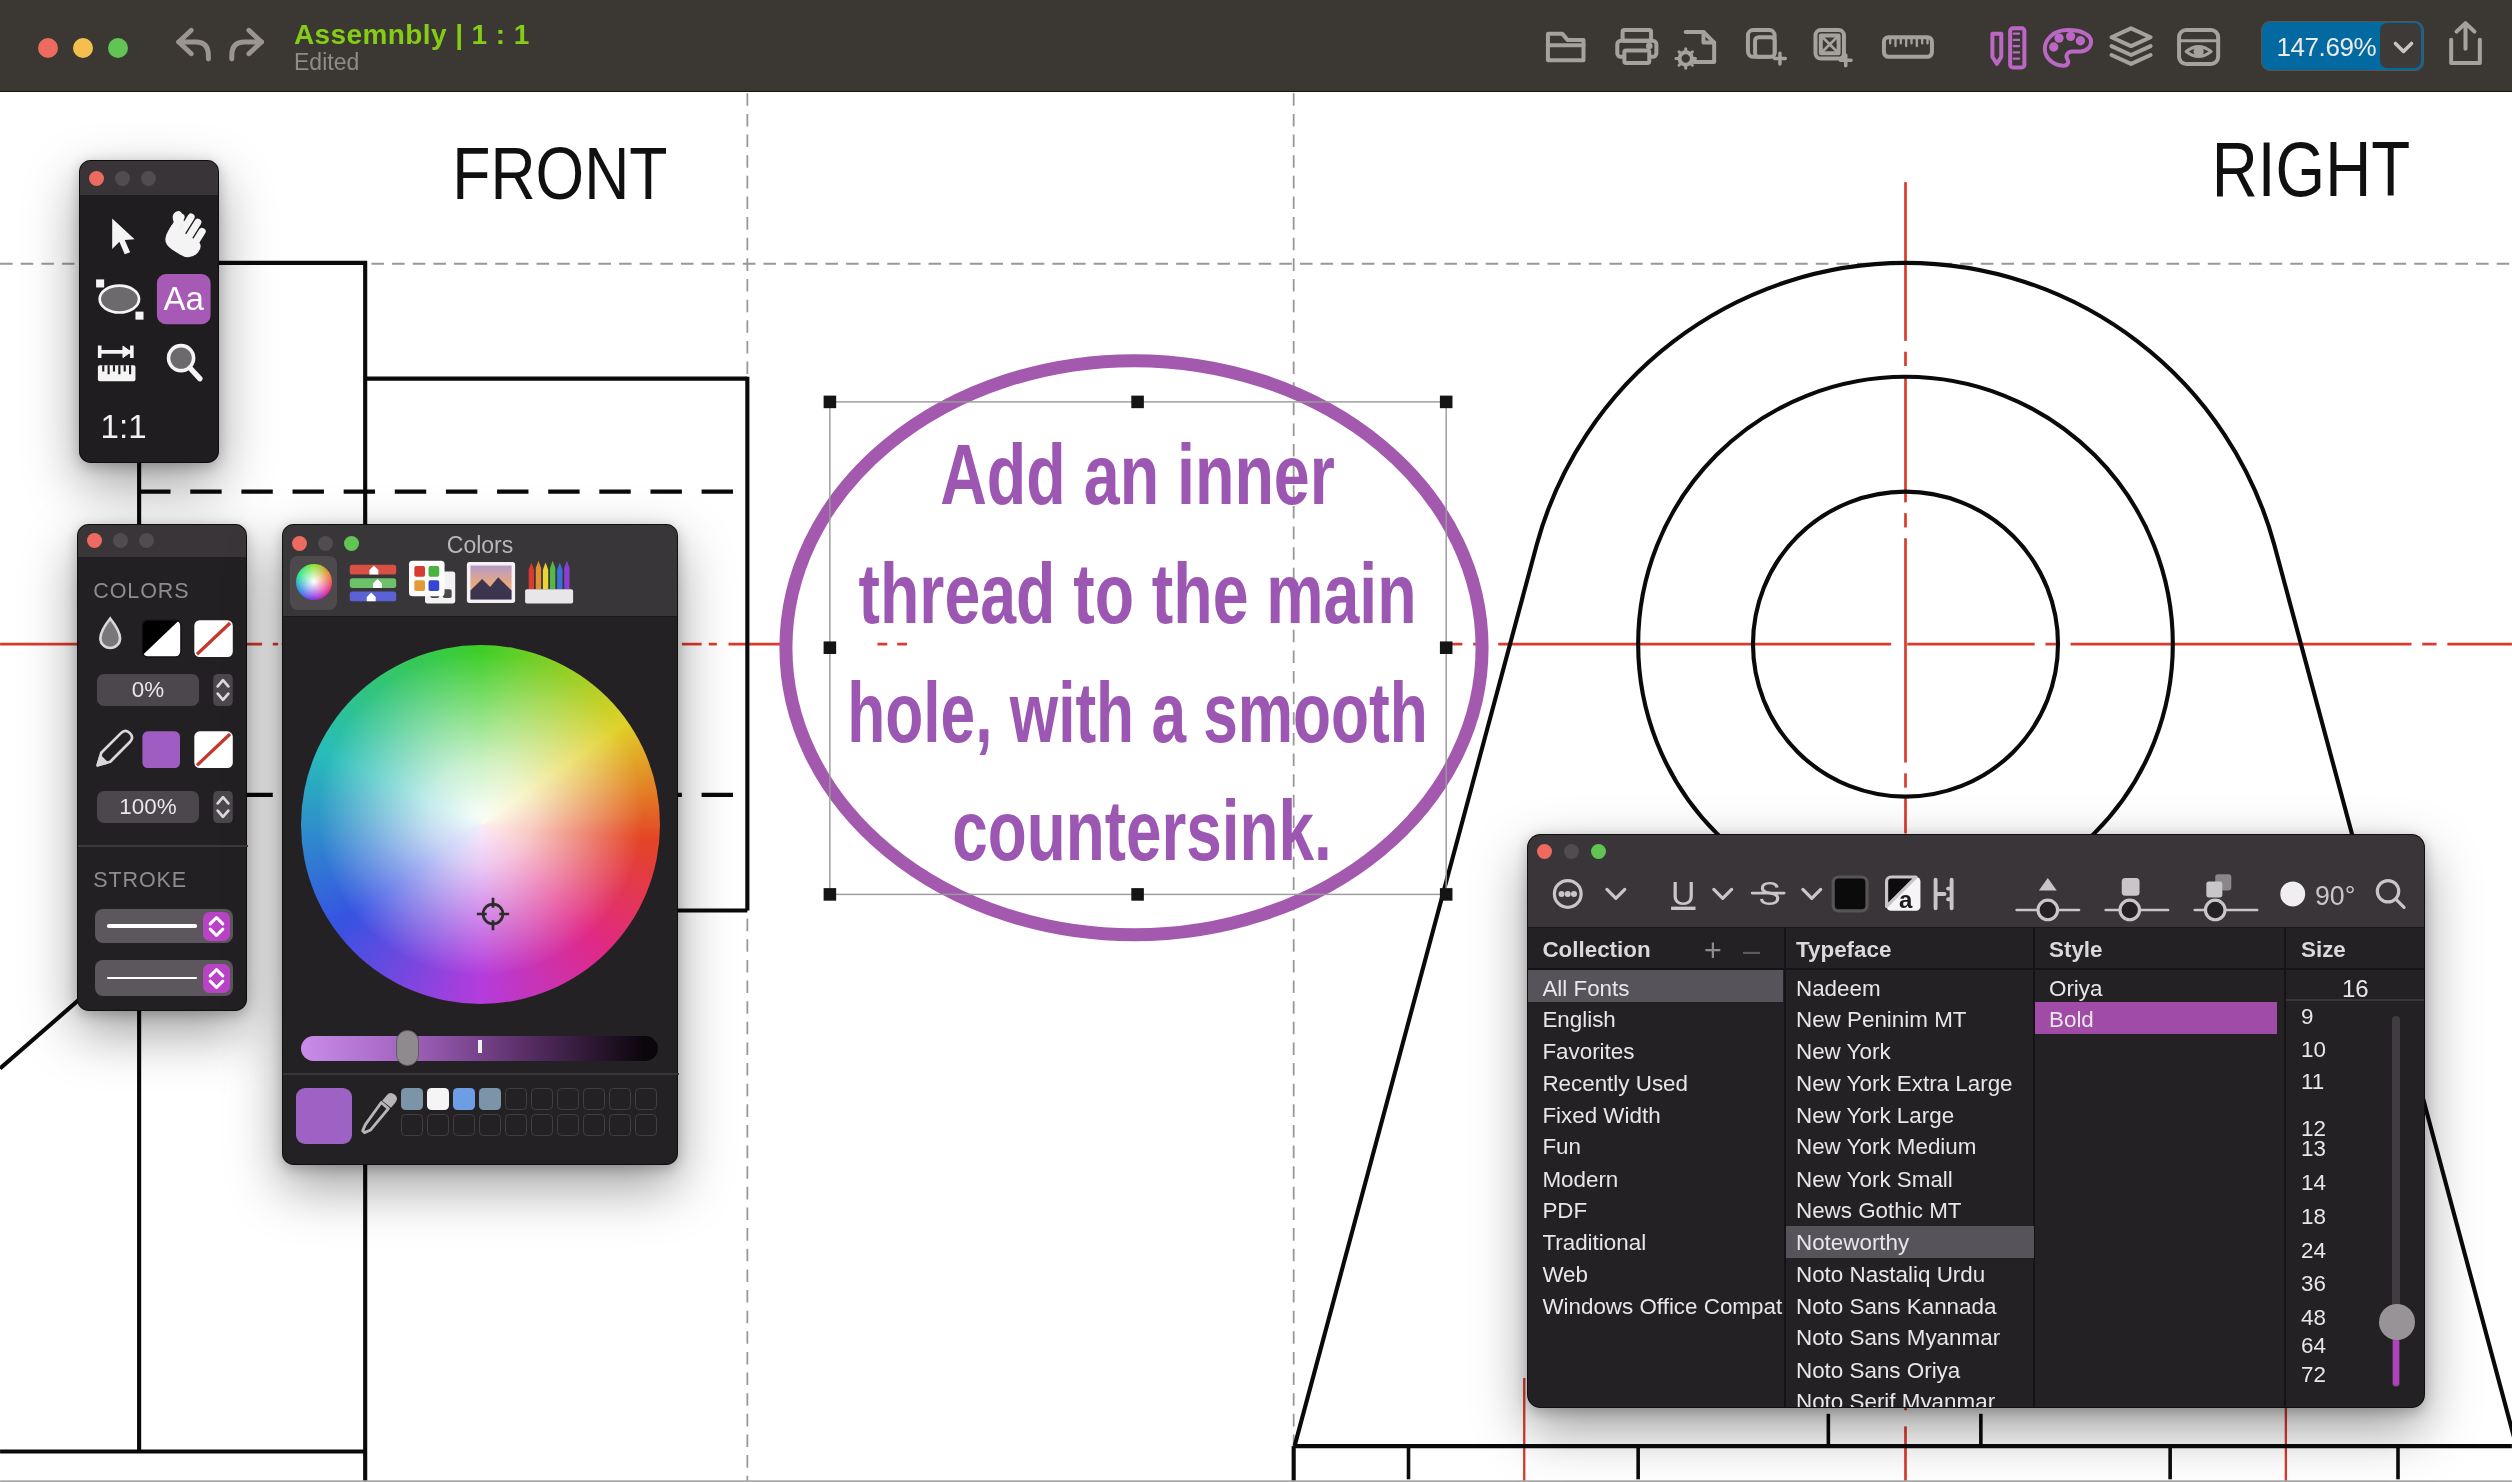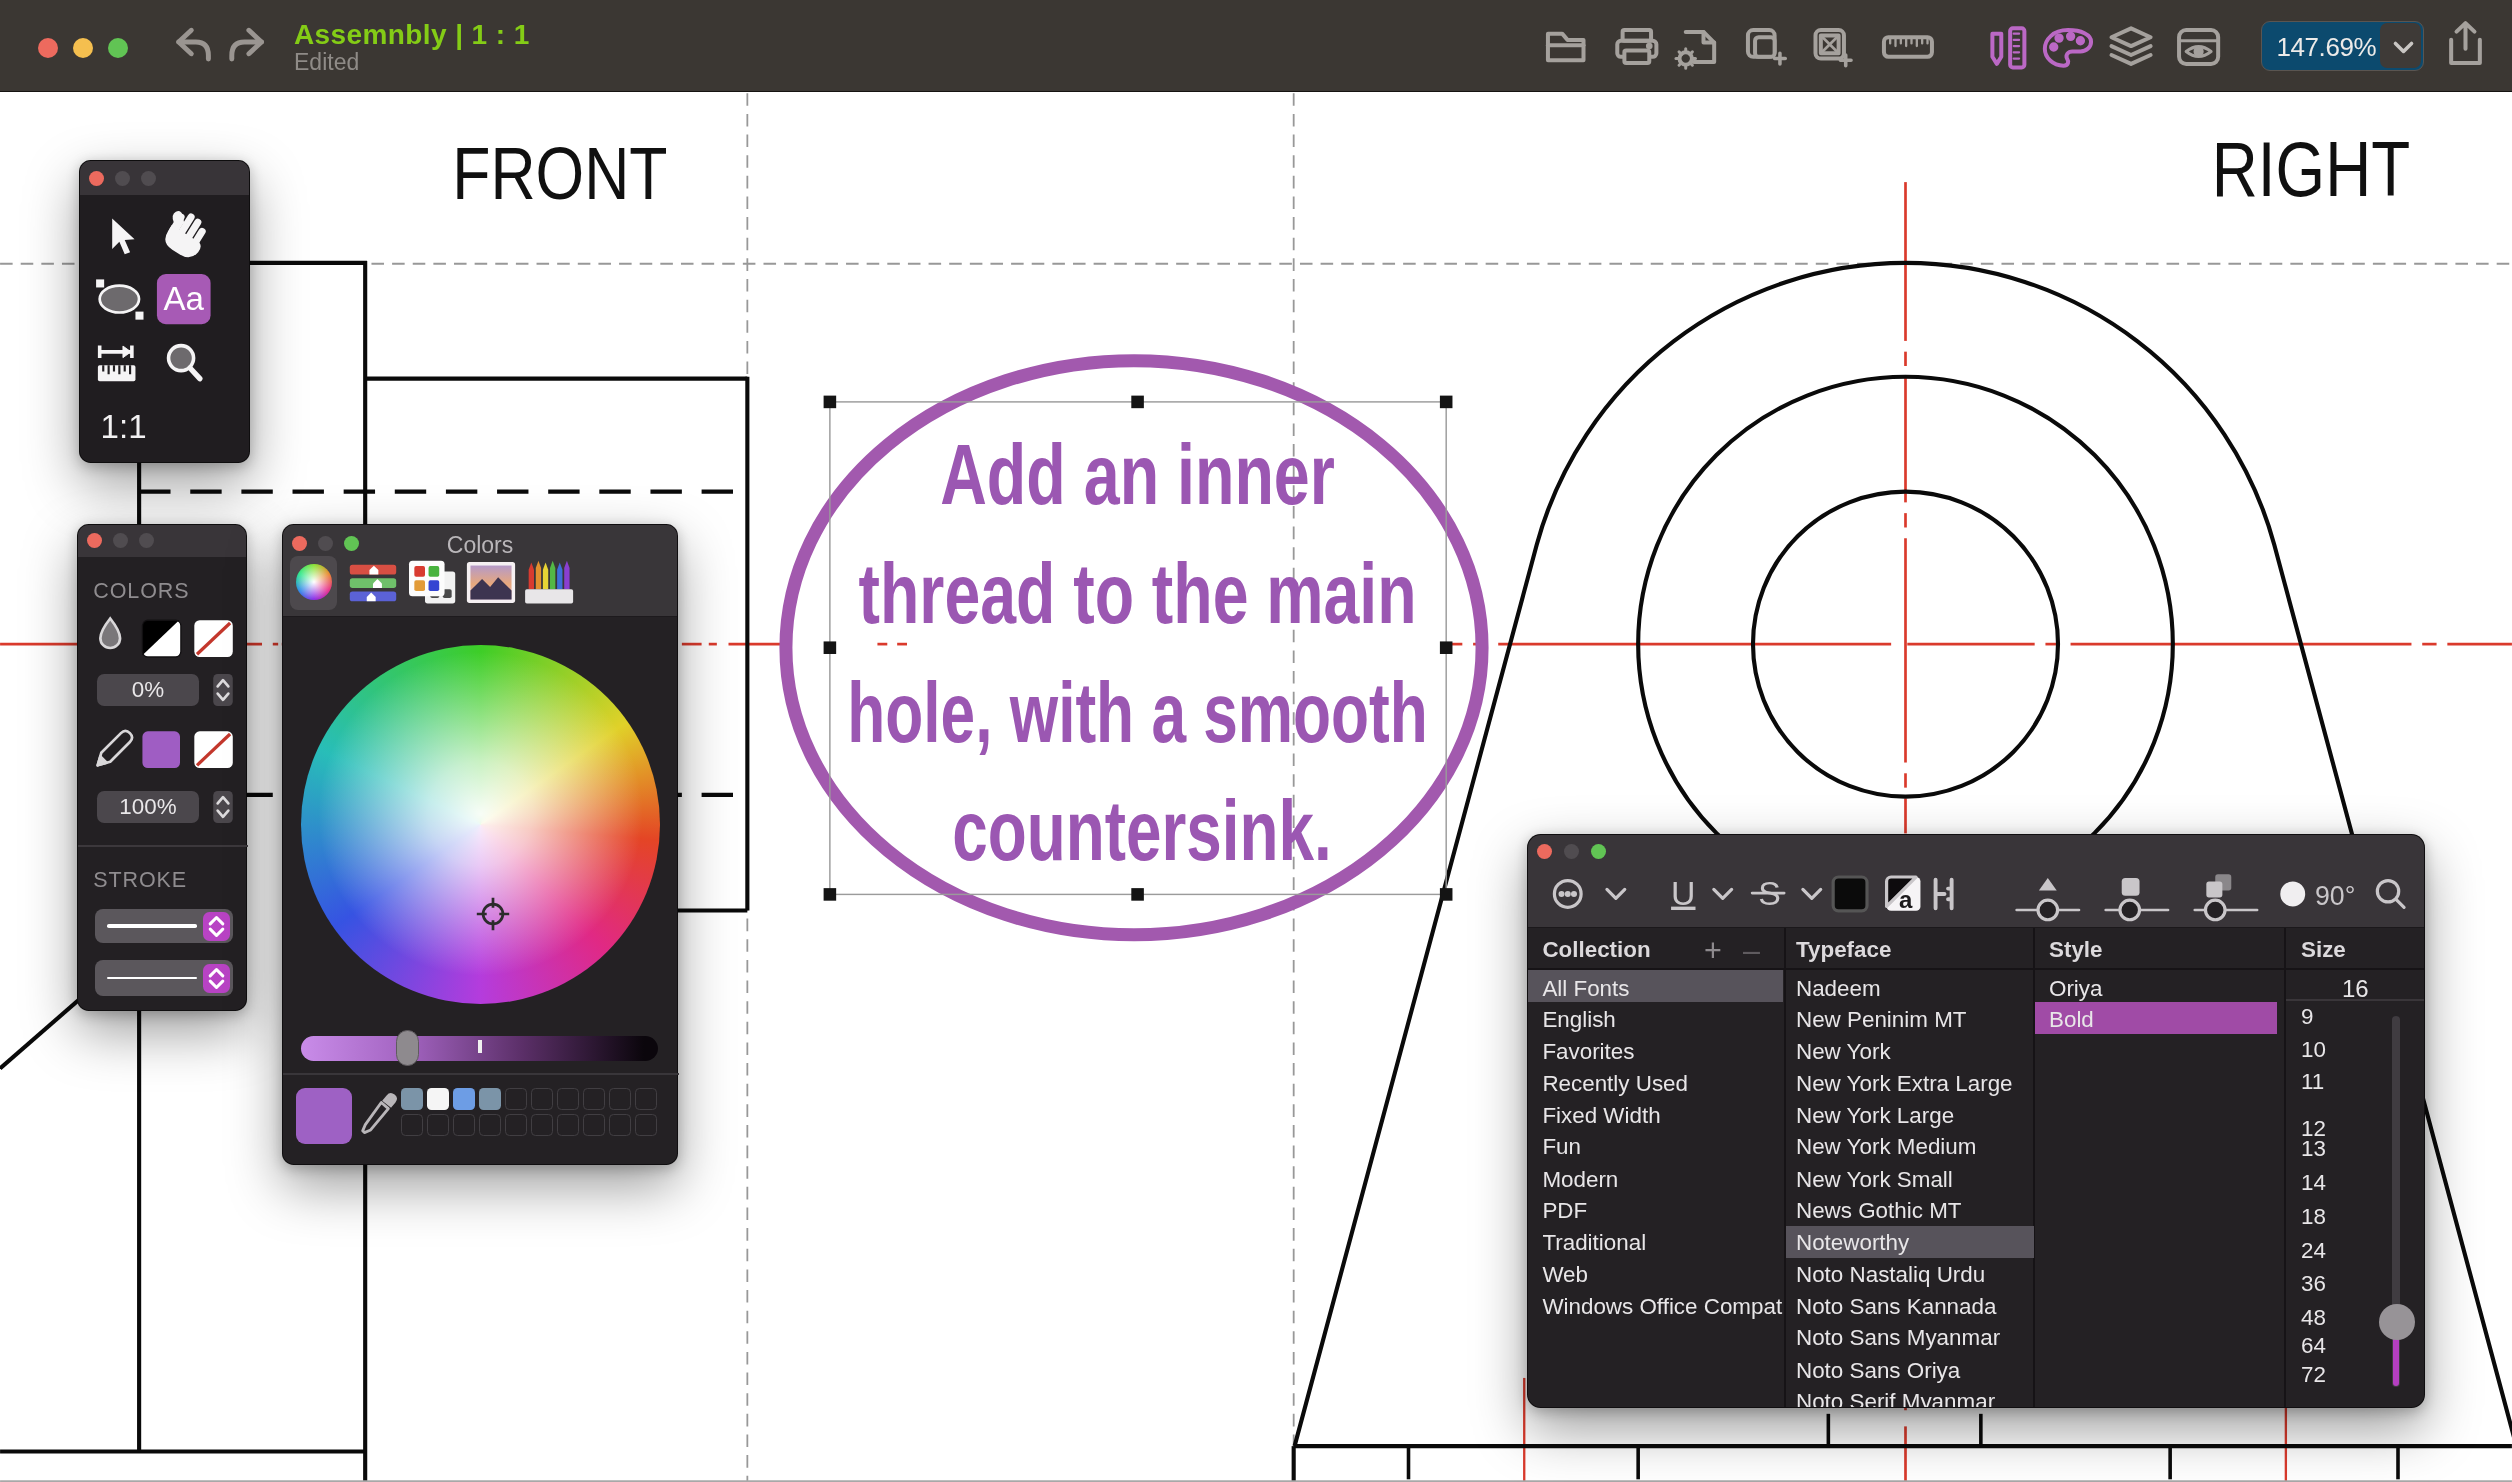--- a/index.html
+++ b/index.html
@@ -113,21 +113,21 @@
 
   <g fill="#9b57b2" font-weight="bold" text-anchor="middle" font-size="96">
     <text x="1268" y="562" textLength="440" lengthAdjust="spacingAndGlyphs">Add an inner</text>
     <text x="1268" y="695" textLength="622" lengthAdjust="spacingAndGlyphs">thread to the main</text>
     <text x="1268" y="827" textLength="647" lengthAdjust="spacingAndGlyphs">hole, with a smooth</text>
     <text x="1273" y="959" textLength="423" lengthAdjust="spacingAndGlyphs">countersink.</text>
   </g>
   <line x1="0" y1="1651" x2="2800" y2="1651" stroke="#a8a8a8" stroke-width="2"></line>
 </svg>
 
-<div class="win" style="left:79px;top:160px;width:171px;height:303px;background:#201d20">
+<div class="win" style="left:79px;top:160px;width:140px;height:303px;background:#201d20">
   <div class="whead" style="height:34px;background:#383438"></div>
   <div class="tl" style="left:9px;top:10px;background:#ec6a5e"></div>
   <div class="tl" style="left:35px;top:10px;background:#504c50"></div>
   <div class="tl" style="left:61px;top:10px;background:#504c50"></div>
   <svg class="abs" style="left:0;top:0px" width="144" height="303" viewBox="0 0 161 338">
 
     <path d="M 36,64 L 36,98 L 44,90 L 50,104 L 56,101.5 L 50,88 L 61,87 Z" fill="#f5f4f5"></path>
 
     <g fill="#f5f4f5" transform="translate(116,82) rotate(32)">
       <rect x="-17" y="-19" width="8" height="26" rx="4"></rect>
@@ -480,21 +480,21 @@
       <path d="M 678,6 L 700,16 L 678,26 L 656,16 Z"></path>
       <path d="M 656,26 L 678,36 L 700,26"></path>
       <path d="M 656,36 L 678,46 L 700,36"></path>
 
       <rect x="732" y="8" width="44" height="38" rx="8"></rect>
       <path d="M 732,20 h 44" stroke-width="3.5"></path>
       <path d="M 740,32 q 14,-11 28,0 q -14,11 -28,0 Z" stroke-width="3.5"></path>
       <circle cx="754" cy="32" r="3.5" fill="#a5a19d"></circle>
     </g>
   </svg>
-  <div class="zoompill" style="border:1.3px solid #5a5551;background:#0c4a6e">
+  <div class="zoompill" style="border:1.3px solid #5a5551;background:#0369a1">
     <div style="position:absolute;right:1.8px;top:1.8px;width:41px;height:45px;background:#3e3a37;border-radius:7.2px"></div>
     <span style="position:absolute;left:14.4px;top:10.8px;font-size:26px;letter-spacing:-0.4px">147.69%</span>
     <svg class="abs" style="left:129px;top:15.3px" width="25" height="20" viewBox="0 0 28 22">
           <path d="M 5,7 L 14,16 L 23,7" stroke="#c9c6c3" stroke-width="4" fill="none" stroke-linecap="round" stroke-linejoin="round"></path>
         </svg>
   </div>
   <svg class="abs" style="left:2442px;top:20px" width="47" height="52" viewBox="0 0 52 58">
     <g stroke="#a5a19d" stroke-width="4.5" fill="none" stroke-linecap="round" stroke-linejoin="round">
       <path d="M 10,22 L 10,48 L 42,48 L 42,22"></path>
       <path d="M 26,4 L 26,32 M 16,13 L 26,3.5 L 36,13"></path>

